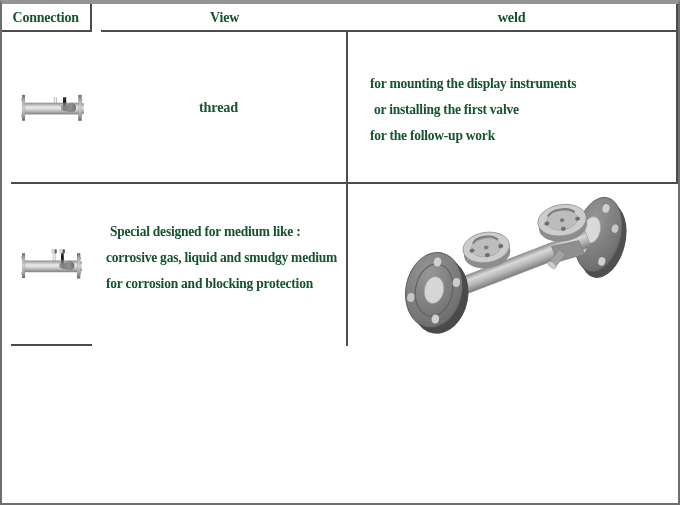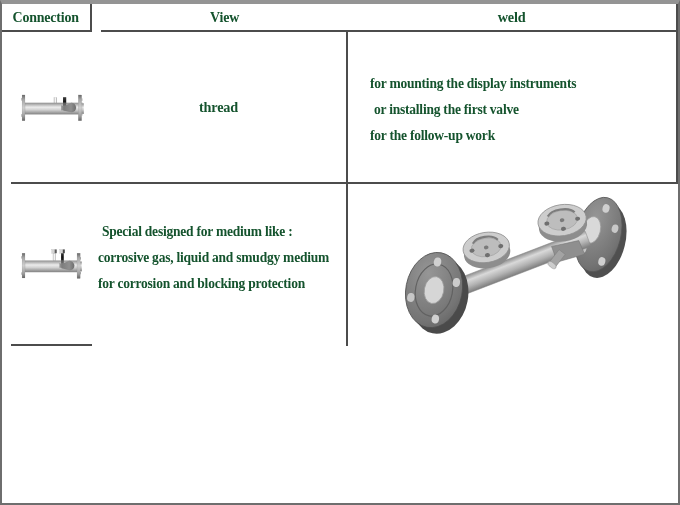--- a/index.html
+++ b/index.html
@@ -25,21 +25,21 @@
   .cell.lastcol{border-right:none;margin-left:9px;}
   .cell.lastrow{border-bottom:none;}
   .hdr{display:flex;align-items:center;justify-content:center;}
   .hdr .t{font-size:15px;font-weight:700;letter-spacing:-.2px;transform:scaleX(.93);white-space:nowrap;}
   .conn{display:flex;align-items:center;justify-content:center;}
   .conn .t{font-size:15px;font-weight:700;letter-spacing:-.2px;transform:scaleX(.95);}
   .adv{font-size:15px;font-weight:700;line-height:26px;}
   .adv .ln{white-space:nowrap;letter-spacing:-.25px;transform:scaleX(.9);transform-origin:0 50%;}
   .adv0{padding:19px 0 0 13px;}
   .adv1{padding:38px 0 0 22px;}
-  .adv2{padding:34px 0 0 6px;}
+  .adv2{padding:34px 0 0 6px;margin-left:8px;}
   .ml4{margin-left:4px;}
   .view{display:flex;align-items:flex-start;justify-content:flex-start;}
   .view svg{display:block;}
 </style>
 </head>
 <body>
 
 <div class="page">
   <div class="tbl">
 

